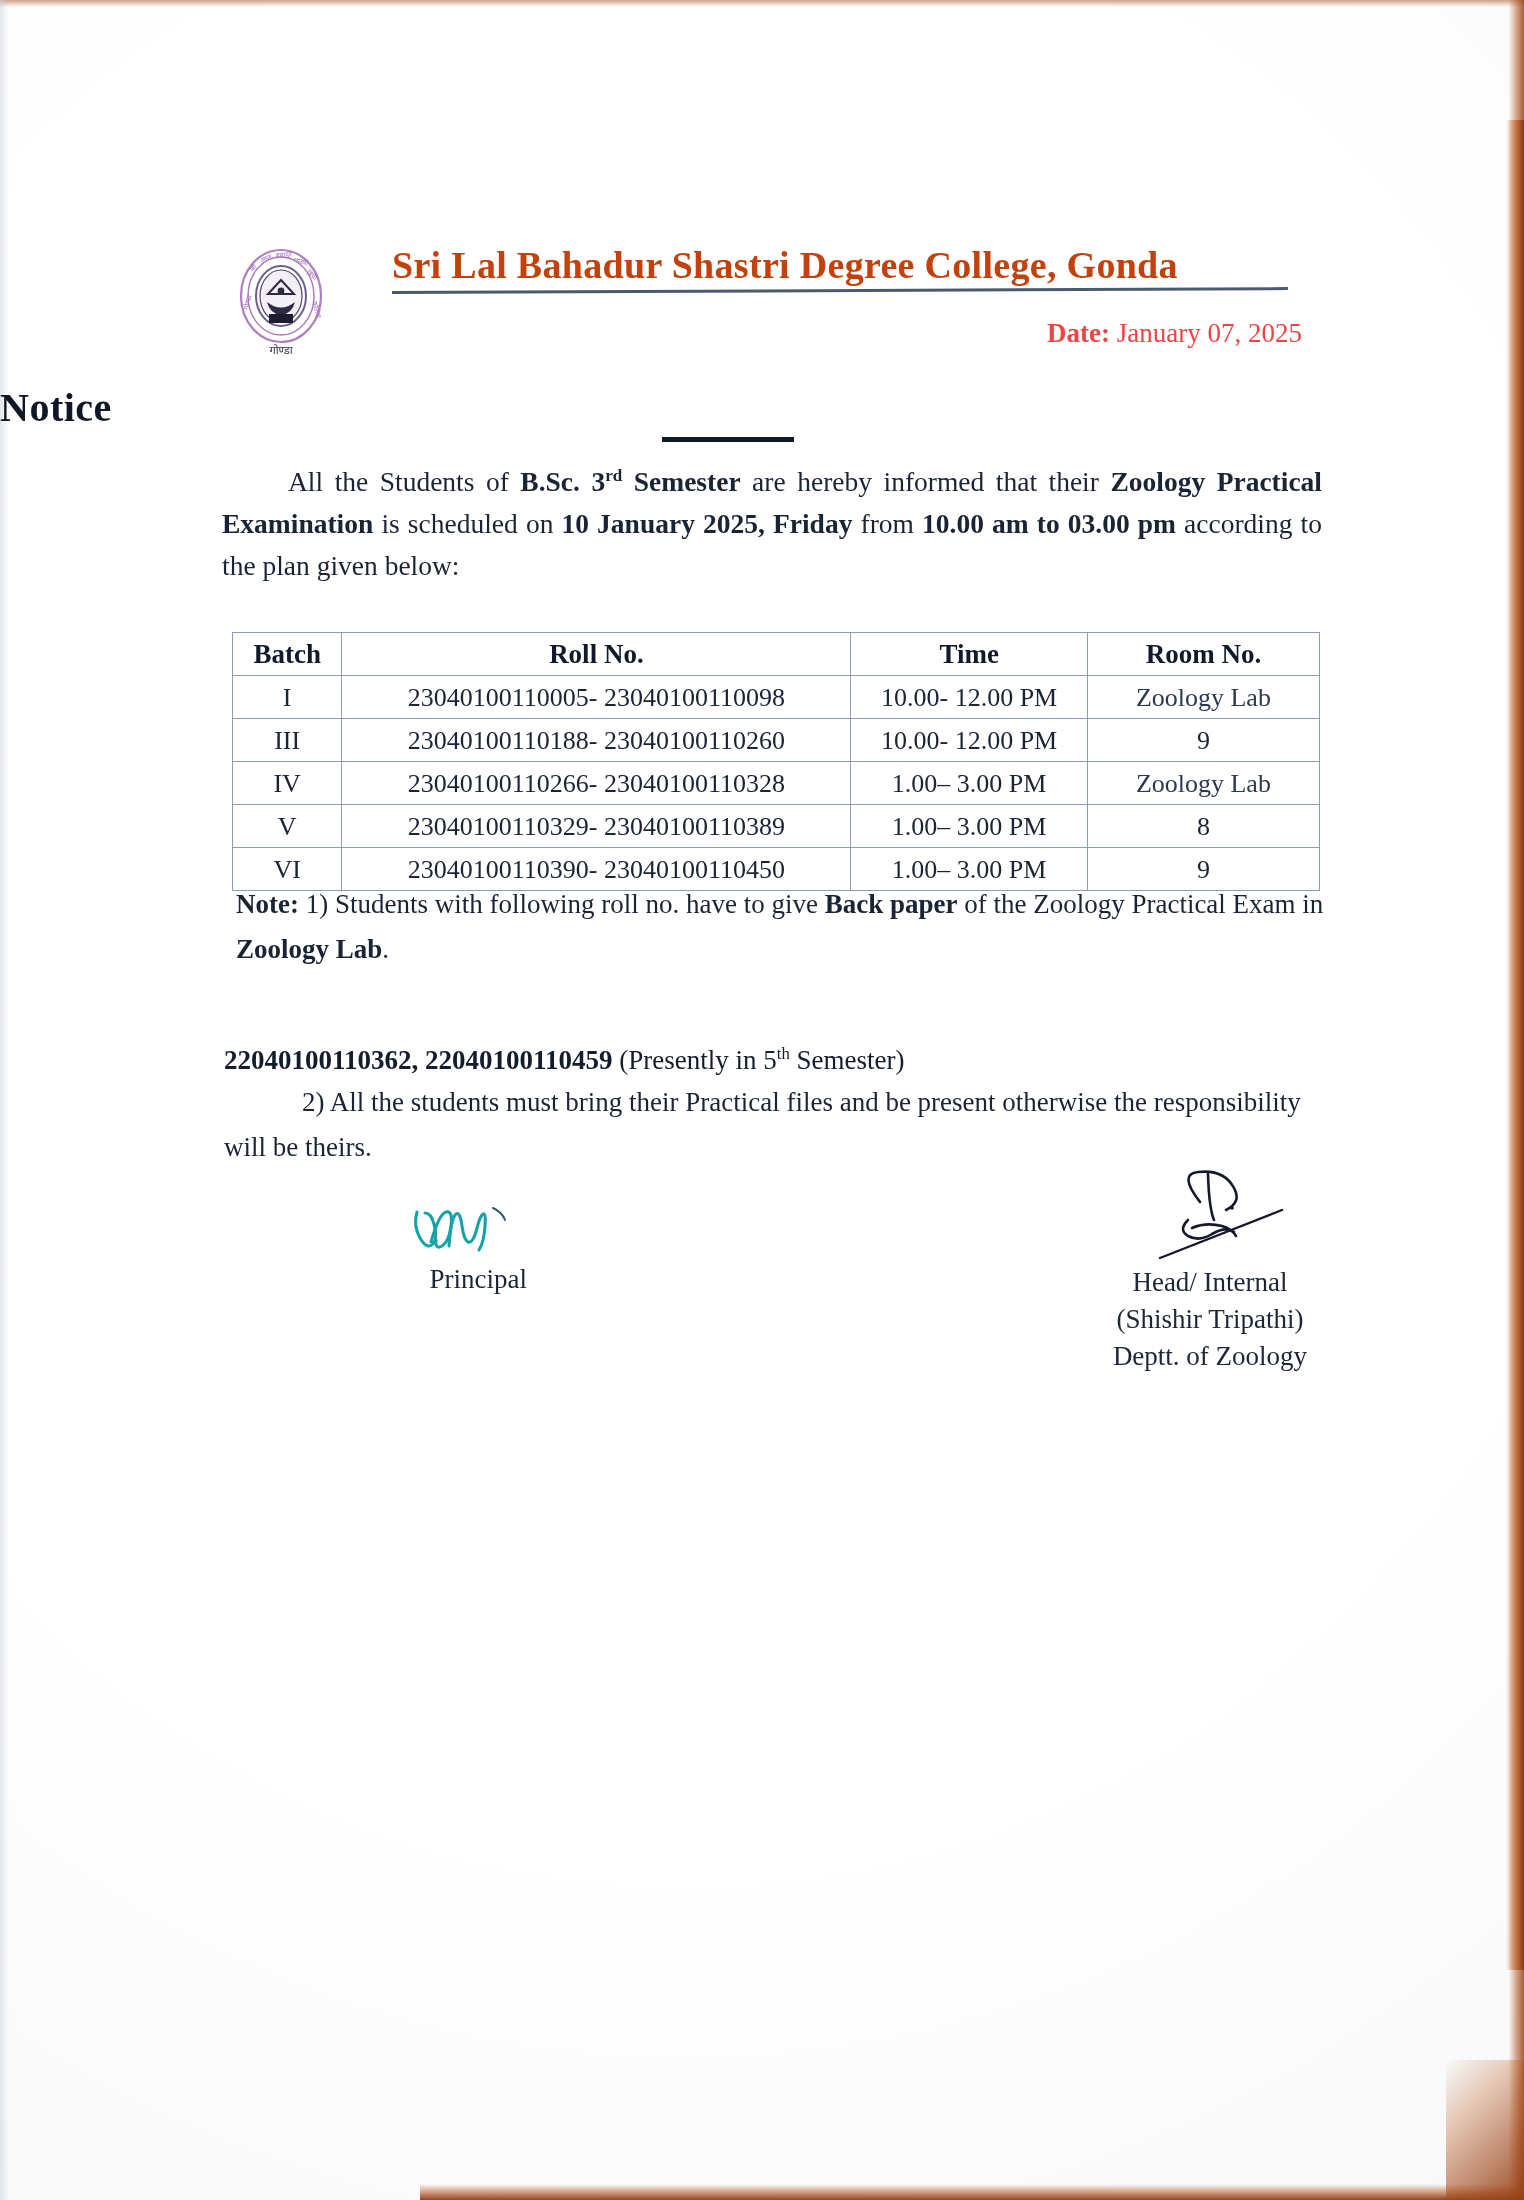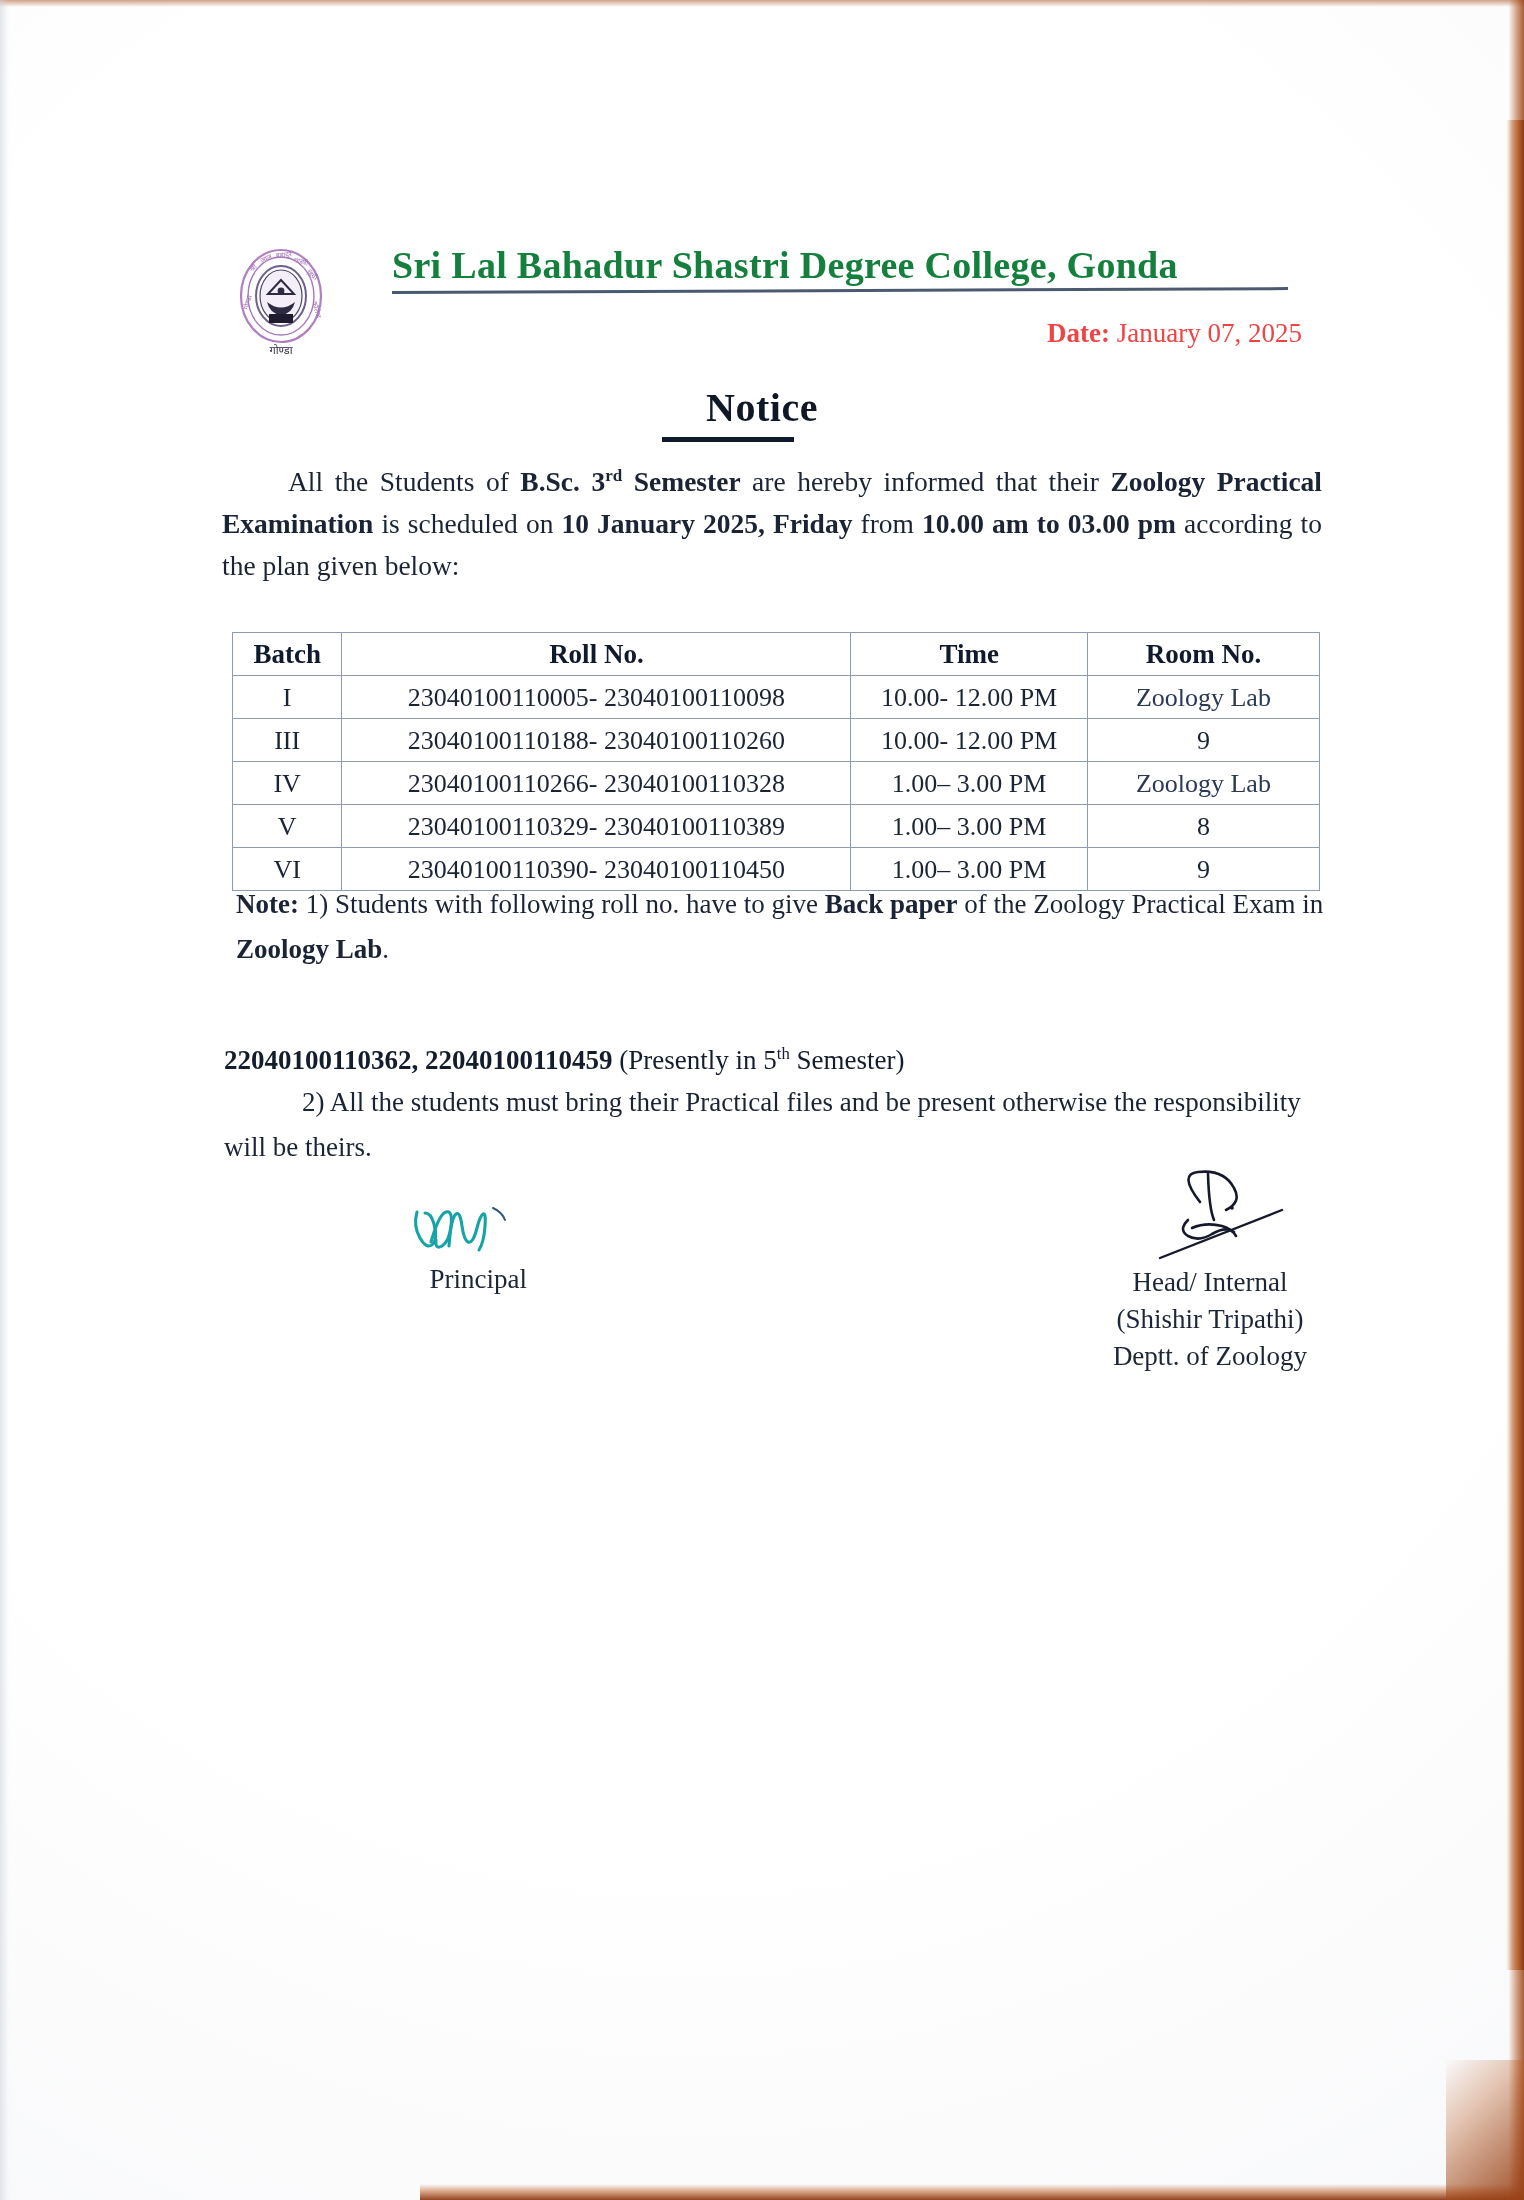--- a/index.html
+++ b/index.html
@@ -113,21 +113,21 @@
   .logo svg { display: block; }
 
   .college-name {
     position: absolute;
     left: 392px;
     top: 243px;
     width: 900px;
     font-size: 38px;
     font-weight: bold;
     letter-spacing: 0.3px;
-    color: #15803d;
+    color: #c2410c;
     white-space: nowrap;
     font-family: "Liberation Serif", "DejaVu Serif", serif;
   }
   .college-rule {
     position: absolute;
     left: 392px;
     top: 291px;
     width: 896px;
     height: 3px;
     background: #4c5a70;
@@ -142,21 +142,21 @@
     font-size: 27px;
     color: #ef4444;
     white-space: nowrap;
   }
   .date-line .lbl { font-weight: bold; }
 
   .notice-title {
     position: absolute;
     left: 0; right: 0;
     top: 384px;
-    text-align: center;
+    text-align: left;
     font-size: 40px;
     font-weight: bold;
     color: #101828;
     letter-spacing: 0.5px;
   }
   .notice-underline {
     position: absolute;
     left: 662px;
     top: 437px;
     width: 132px;

